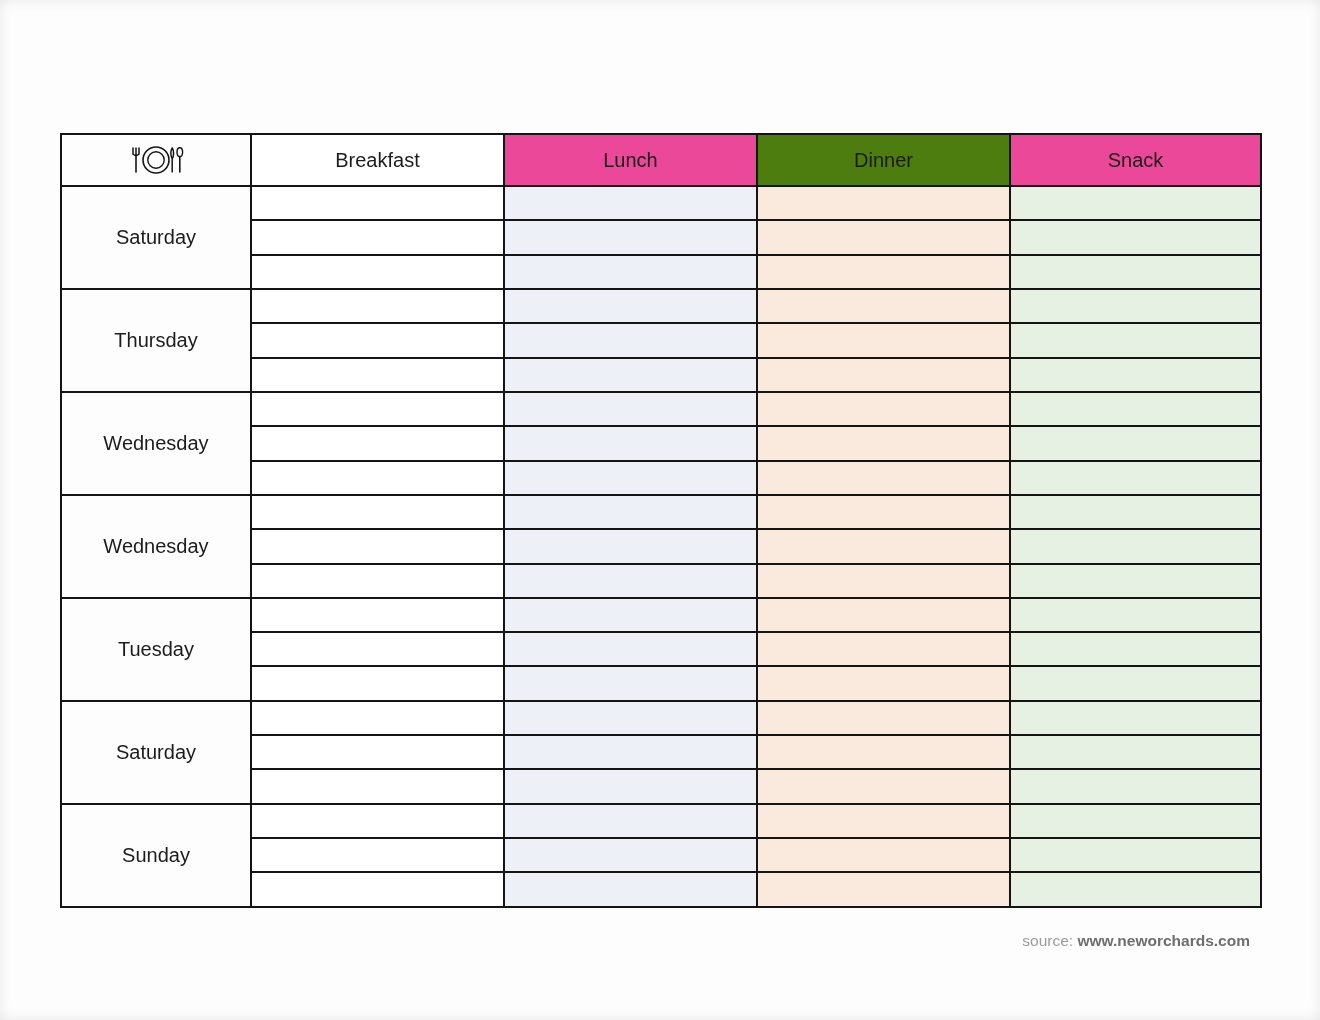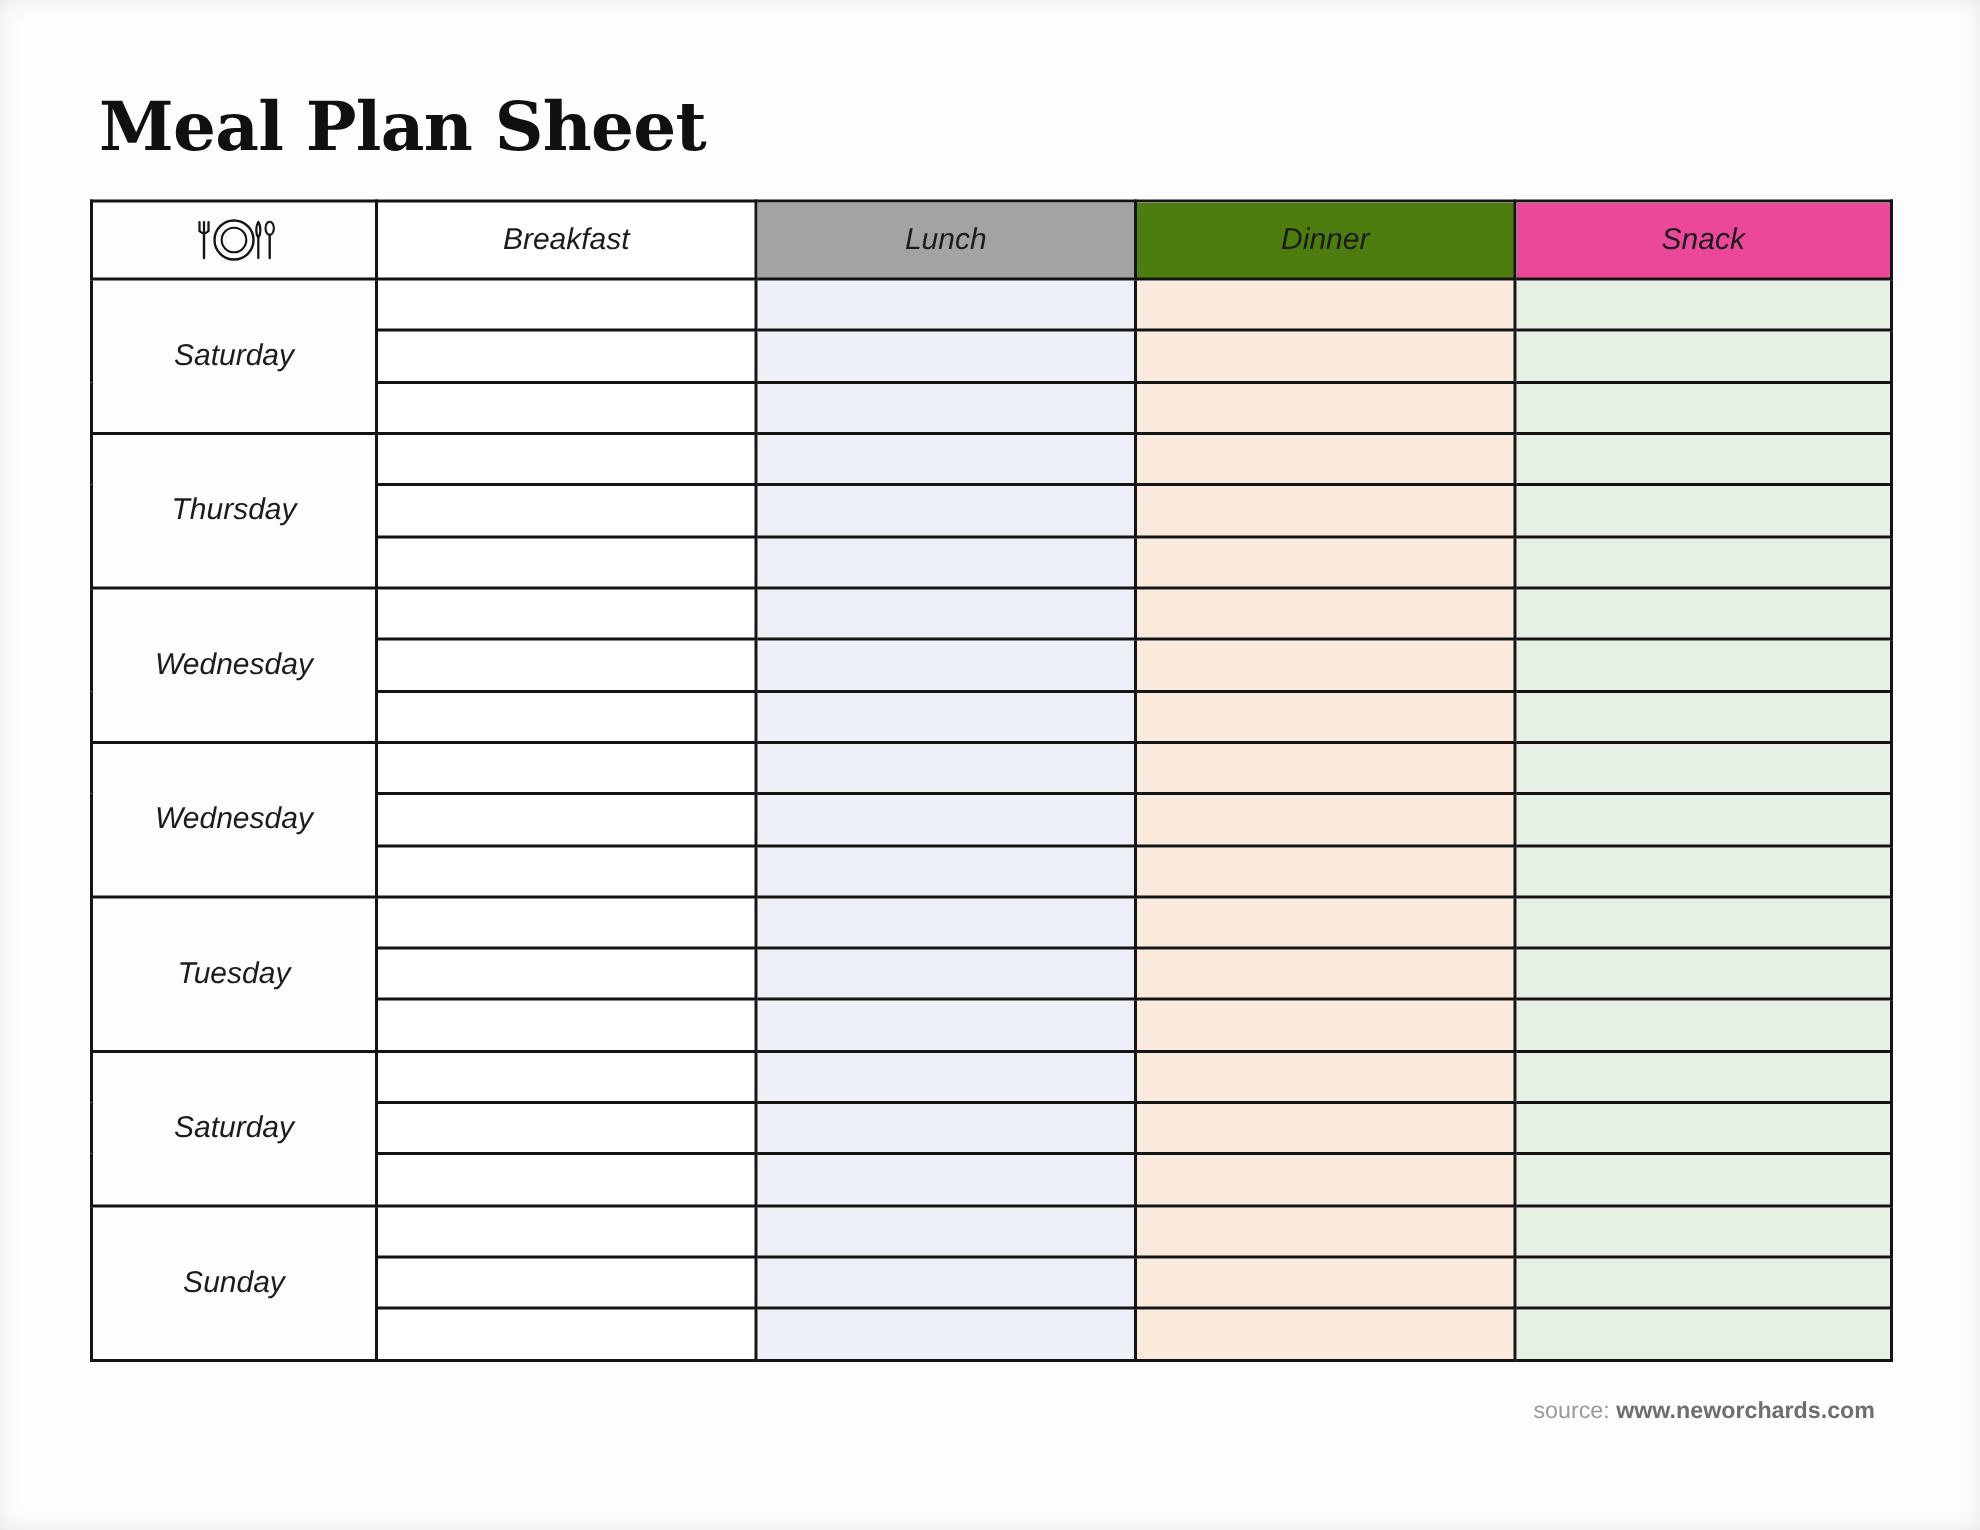--- a/index.html
+++ b/index.html
@@ -25,21 +25,20 @@
     white-space: nowrap;
   }
   table.meal-table {
     position: absolute;
     left: 60px;
     top: 133px;
     width: 1200px;
     height: 775px;
     border-collapse: collapse;
     table-layout: fixed;
-    font-style: italic;
   }
   .meal-table th, .meal-table td {
     border: 2px solid #141414;
     padding: 0;
     overflow: hidden;
   }
   .meal-table thead tr { height: 52px; }
   .meal-table th {
     font-weight: 400;
     font-size: 20px;
@@ -70,21 +69,20 @@
   .footer .src-value {
     font-weight: 700;
     color: #6e6e6e;
   }
 </style>
 </head>
 <body>
 
 <div class="page">
 
-  <h1 class="title">Meal Plan Sheet</h1>
 
   <table class="meal-table">
     <colgroup>
       <col style="width:190px">
       <col style="width:253px">
       <col style="width:253px">
       <col style="width:253px">
       <col style="width:251px">
     </colgroup>
     <thead>
@@ -101,21 +99,21 @@
               <circle cx="29" cy="15" r="8.2" stroke="#141414" stroke-width="1.4"></circle>
 
               <path d="M45.2 27 V13.5 C43.2 10.5 43.6 5.5 45.2 3 C46.9 5.5 47.2 11 45.2 13.5" stroke="#141414" stroke-width="1.5" stroke-linecap="round" stroke-linejoin="round"></path>
 
               <ellipse cx="52.8" cy="7.2" rx="2.8" ry="4.4" stroke="#141414" stroke-width="1.4"></ellipse>
               <path d="M52.8 11.6 V27" stroke="#141414" stroke-width="1.6" stroke-linecap="round"></path>
             </svg>
           </span>
         </th>
         <th style="background: rgb(255, 255, 255);">Breakfast</th>
-        <th style="background: #a3a3a3;">Lunch</th>
+        <th style="background: #ec4899;">Lunch</th>
         <th style="background: #4d7c0f;">Dinner</th>
         <th style="background: #ec4899;">Snack</th>
       </tr>
     </thead>
     <tbody>
         <tr>
           <td class="day" rowspan="3">Saturday</td>
           <td class="slot" style="background: rgb(255, 255, 255);"></td>
           <td class="slot" style="background: rgb(237, 240, 246);"></td>
           <td class="slot" style="background: rgb(250, 234, 221);"></td>

